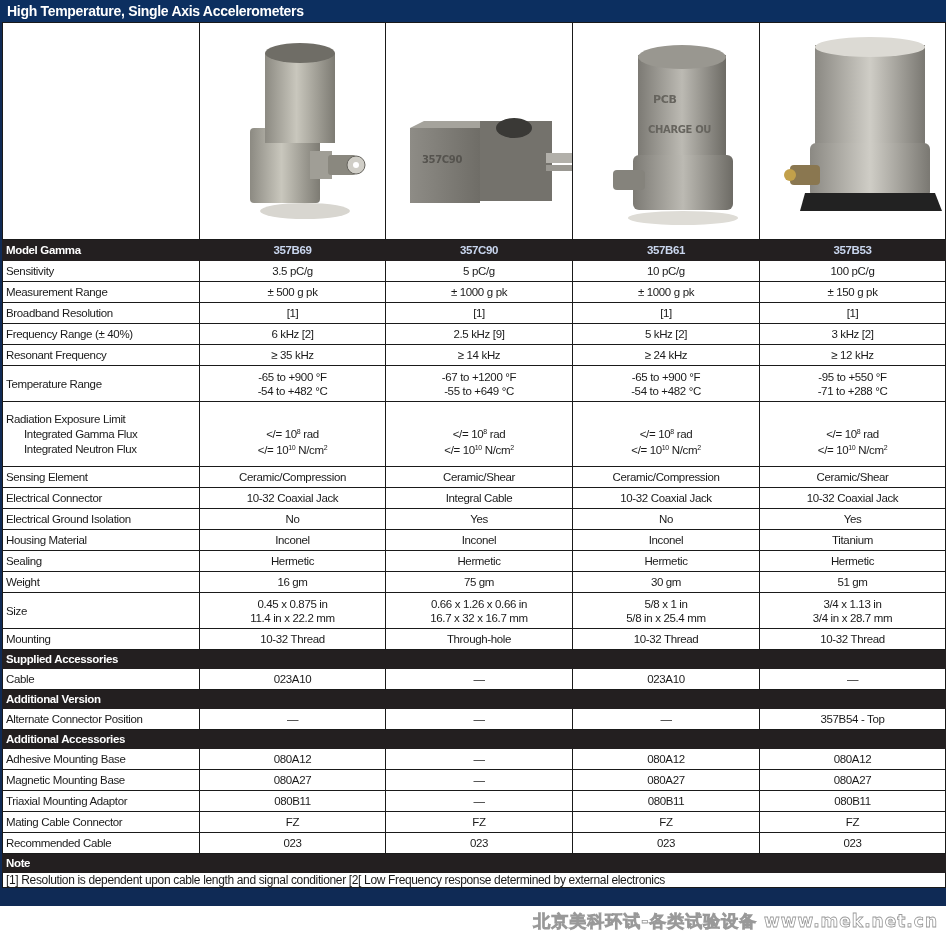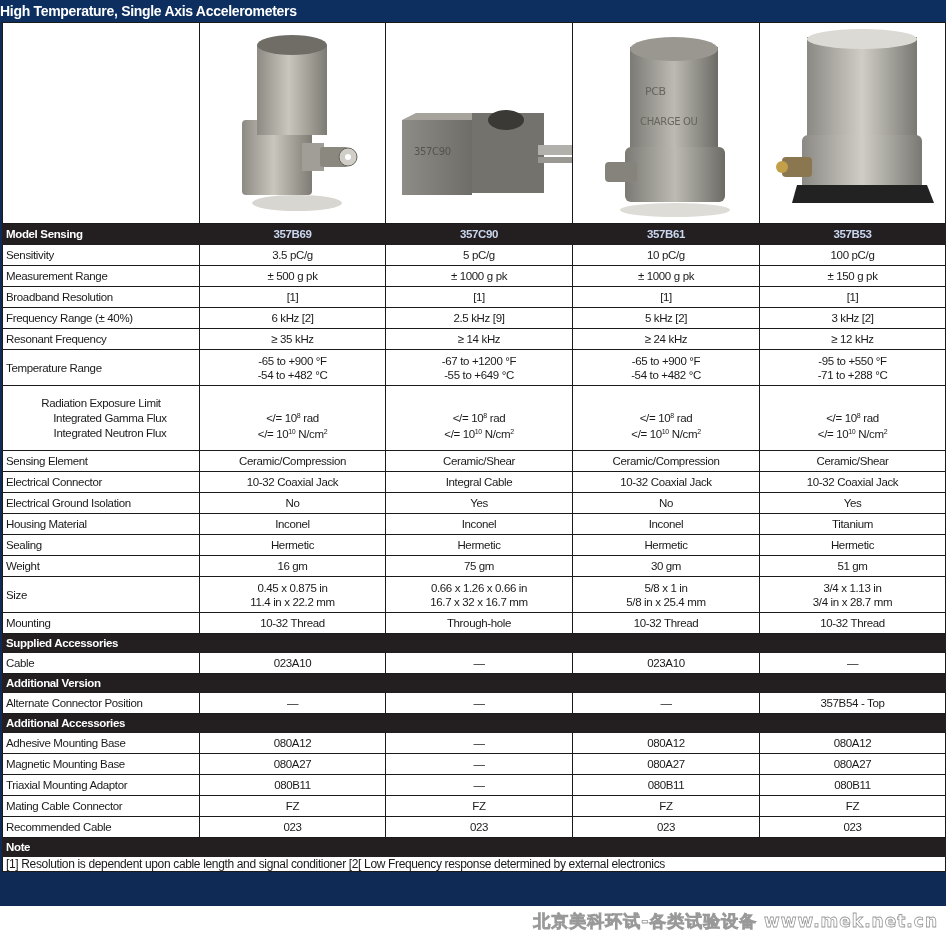--- a/index.html
+++ b/index.html
@@ -2,33 +2,33 @@
 <html><head>
 <meta charset="utf-8">
 <style>
   html, body { margin: 0; padding: 0; background: #ffffff; }
   body { width: 948px; height: 937px; position: relative; overflow: hidden;
          font-family: "Liberation Sans Narrow", "Liberation Sans", sans-serif; }
   .frame { position: absolute; left: 0; top: 0; width: 946px; height: 906px;
            background: #0f2a55; }
   .title-bar { position: absolute; left: 0; top: 0; width: 946px; height: 22px;
                background: #0c2f60; color: #ffffff; font-weight: bold; font-size: 14px;
-               line-height: 22px; box-sizing: border-box;
+               line-height: 22px; padding-left: 7px; box-sizing: border-box;
                letter-spacing: -0.3px; transform-origin: left; }
   table.spec { position: absolute; left: 2px; top: 22px; width: 943px;
                border-collapse: collapse; table-layout: fixed; background: #ffffff; }
   table.spec td { border: 1px solid #1a1a1a; font-size: 11.5px; color: #1a1a1a;
                   padding: 0 3px; white-space: nowrap; overflow: hidden;
                   letter-spacing: -0.35px; }
   td.label { text-align: left; }
   td.val { text-align: center; line-height: 14px; }
   tr.r1 td { height: 20px; }
   tr.r2 td { height: 35px; }
-  tr.rad td { height: 64px; text-align: center; }
-  tr.img td { height: 196px; padding: 2px; }
+  tr.rad td { height: 64px; }
+  tr.img td { height: 196px; padding: 10px; font-weight: bold; }
   tr.hdr td { background: #231f20; color: #ffffff; font-weight: bold; height: 20px;
               border-color: #231f20; }
   tr.hdr td.model { color: #c9d6ee; text-align: center; }
   tr.sect td { background: #231f20; color: #ffffff; font-weight: bold; height: 18px;
                border-color: #231f20; }
   tr.note td { background: #ffffff; color: #1a1a1a; height: 14px; font-size: 12px; }
   .rad-label div { line-height: 15px; }
   .indent { padding-left: 18px; }
   sup { font-size: 7px; vertical-align: 4px; }
   .img-box { width: 100%; height: 196px; position: relative; background: #ffffff; }
@@ -129,21 +129,21 @@
           <rect x="40" y="110" width="120" height="55" rx="6" fill="url(#m4)"></rect>
           <polygon points="35,160 165,160 172,178 30,178" fill="#222222"></polygon>
           <rect x="20" y="132" width="30" height="20" rx="4" fill="#8a7750"></rect>
           <circle cx="20" cy="142" r="6" fill="#c2a04a"></circle>
         </svg>
       </div>
     </td>
   </tr>
 
   <tr class="hdr">
-    <td class="label">Model Sensing</td>
+    <td class="label">Model Gamma</td>
     <td class="model">357B69</td>
     <td class="model">357C90</td>
     <td class="model">357B61</td>
     <td class="model">357B53</td>
   </tr>
 
   <tr class="r1">
     <td class="label">Sensitivity</td>
     <td class="val">3.5 pC/g</td>
     <td class="val">5 pC/g</td>

